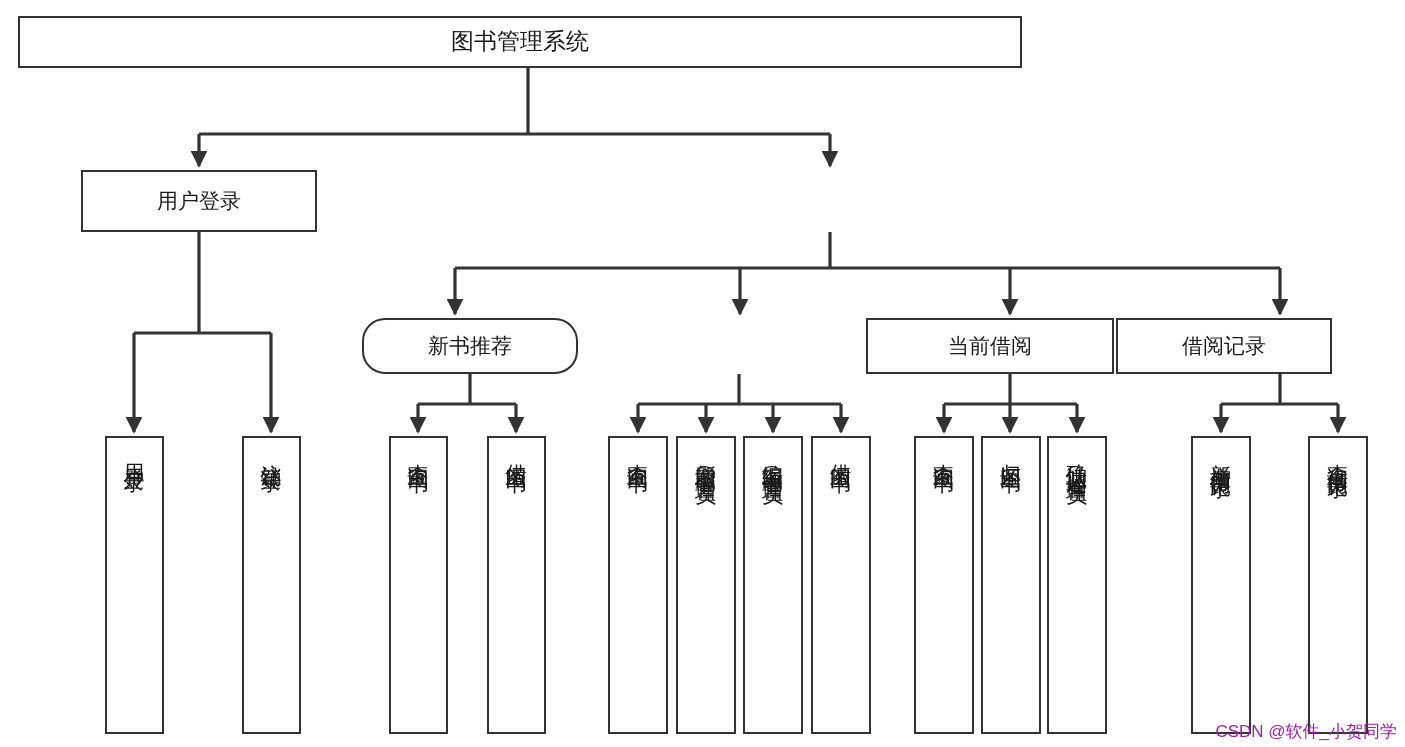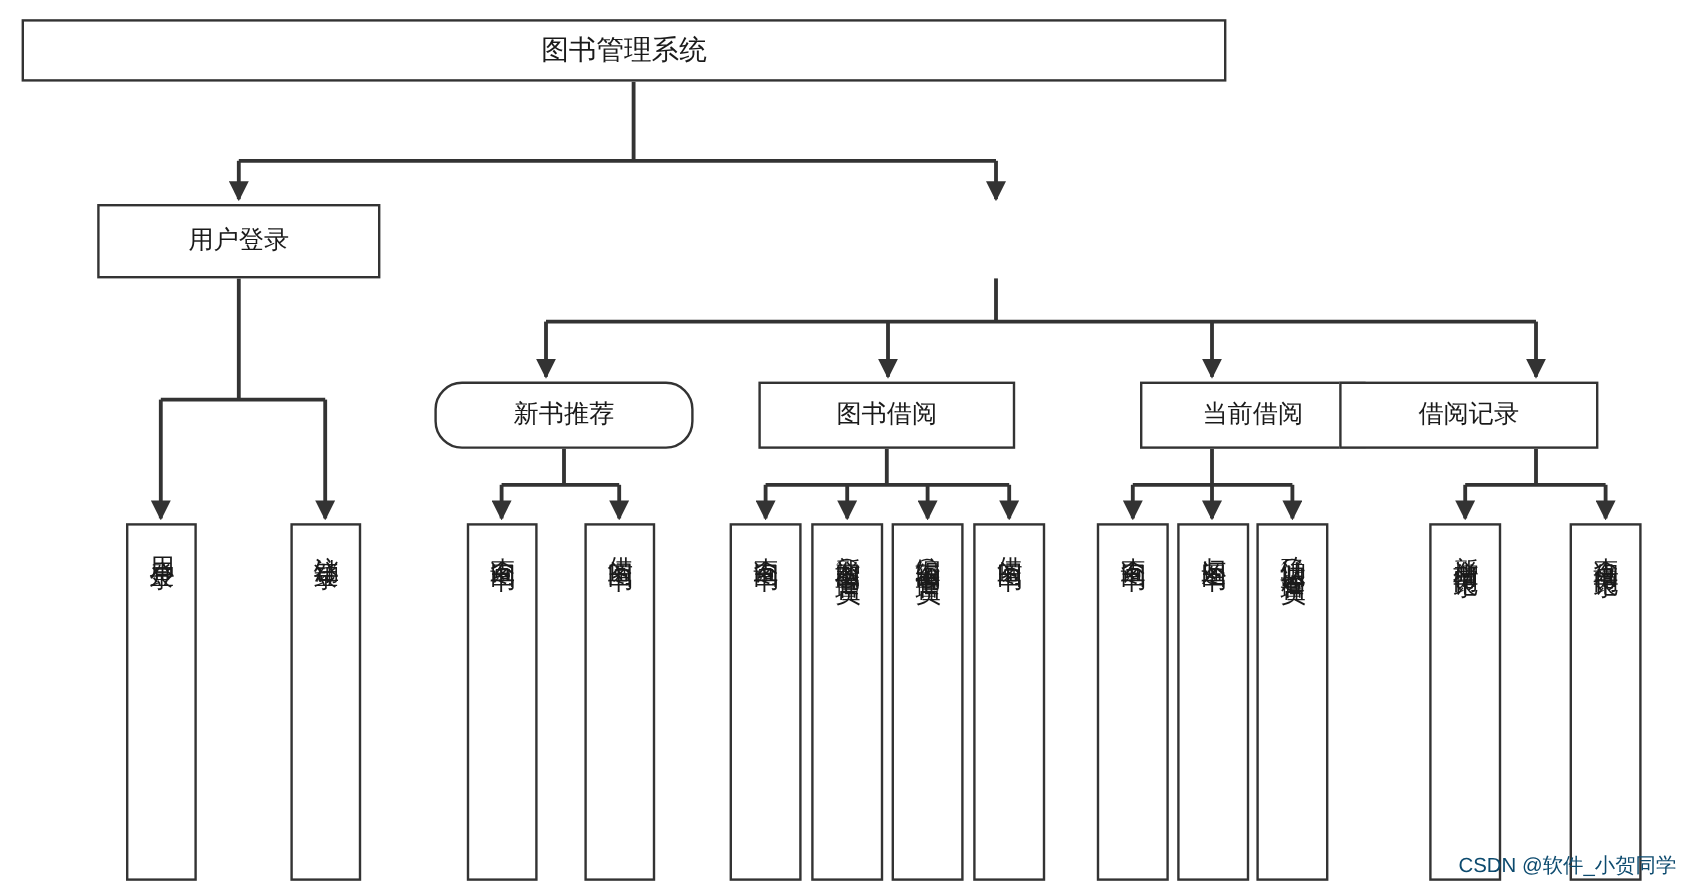--- a/index.html
+++ b/index.html
@@ -60,23 +60,23 @@
   .node.leaf .label {
     writing-mode: vertical-rl;
     text-orientation: upright;
     font-size: 21px;
     letter-spacing: 3px;
     line-height: 1;
   }
   #watermark {
     position: absolute;
     right: 8px;
-    bottom: 14px;
+    bottom: 4px;
     font-size: 17px;
-    color: #0c4a6e;
+    color: #a21caf;
     white-space: nowrap;
     z-index: 3;
   }
 </style>
 </head>
 <body>
 
 <div id="canvas">
 
   <svg id="edges" viewBox="0 0 1405 747" xmlns="http://www.w3.org/2000/svg">
@@ -133,24 +133,21 @@
     <span class="label">图书管理系统</span>
   </div>
 
   <div class="node branch" style="left:81px; top:170px; width:236px; height:62px;">
     <span class="label">用户登录</span>
   </div>
 
   <div class="node branch" style="left:362px; top:318px; width:216px; height:56px;border-radius:23px;">
     <span class="label">新书推荐</span>
   </div>
-  <div class="node branch" style="left:632px; top:318px; width:214px; height:56px;">
-    <span class="label">图书借阅</span>
-  </div>
-  <div class="node branch" style="left:950px; top:318px; width:188px; height:56px;align-items:center;">
+  <div class="node branch" style="left:866px; top:318px; width:248px; height:56px;align-items:center;">
     <span class="label">当前借阅</span>
   </div>
   <div class="node branch" style="left:1116px; top:318px; width:216px; height:56px;">
     <span class="label">借阅记录</span>
   </div>
 
   <div class="node leaf" style="left:105px; top:436px; width:59px; height:298px;">
     <span class="label">用户登录</span>
   </div>
   <div class="node leaf" style="left:242px; top:436px; width:59px; height:298px;">

